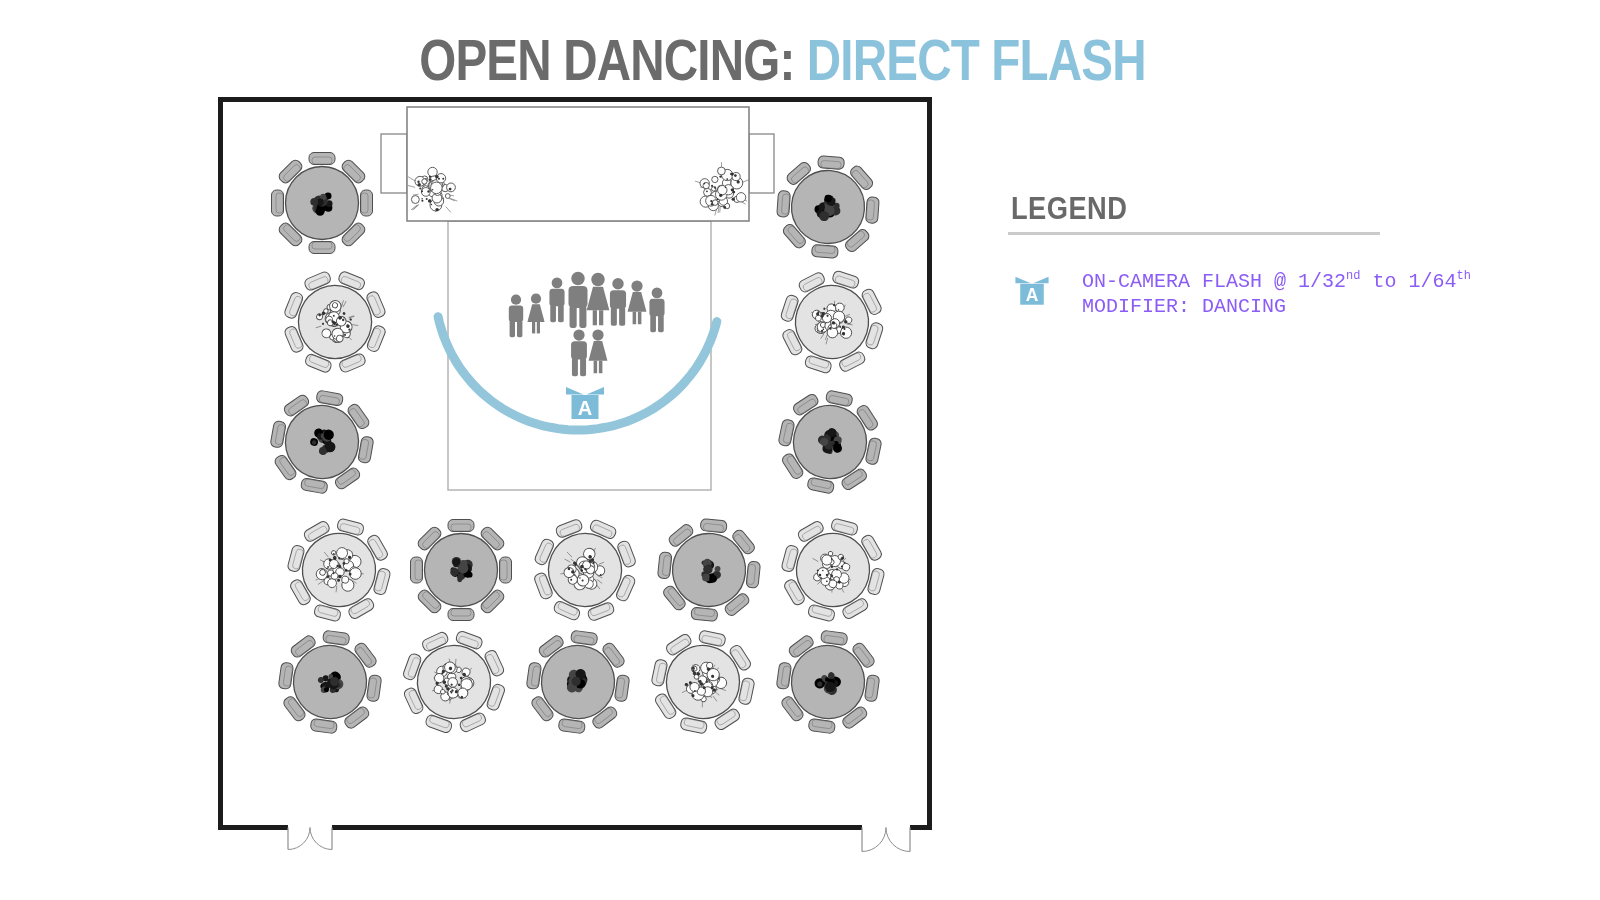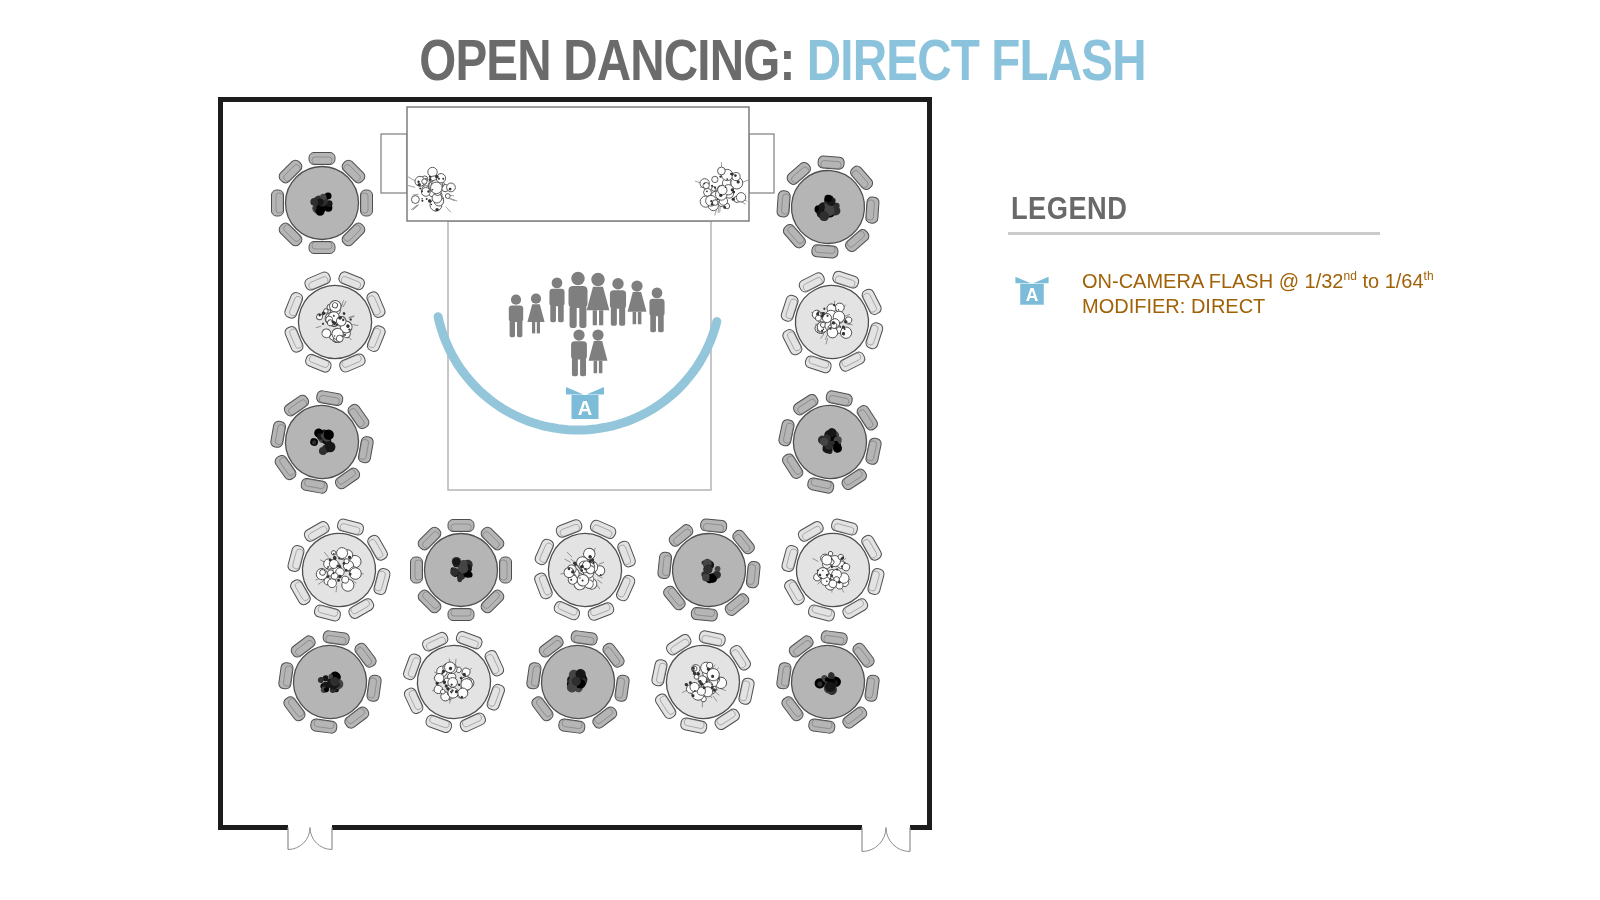--- a/index.html
+++ b/index.html
@@ -8,22 +8,22 @@
   .title-wrap{position:absolute;top:26px;left:200px;width:1165px;text-align:center;
        font-size:58px;font-weight:bold;letter-spacing:-1px;white-space:nowrap;
        transform:scaleX(.82);}
   .title-gray{color:#6b6b6b;}
   .title-blue{color:#8cc3dc;}
   #plan{position:absolute;left:0;top:0;}
   .legend-heading{position:absolute;left:1011px;top:191px;font-size:31px;font-weight:bold;
        color:#696969;letter-spacing:.5px;transform:scaleX(.88);transform-origin:left;}
   .legend-rule{position:absolute;left:1008px;top:232px;width:372px;height:3px;background:#cbcbcb;}
   .legend-icon-box{position:absolute;left:1015px;top:276px;}
-  .legend-text{position:absolute;left:1082px;top:269px;font-size:20px;color:#a16207;
-       line-height:25px;white-space:nowrap;}
+  .legend-text{position:absolute;left:1082px;top:269px;font-size:20px;color:#8b5cf6;
+       line-height:25px;white-space:nowrap;font-family:Liberation Mono, monospace;}
   .legend-text sup{font-size:12px;line-height:0;}
 </style>
 </head>
 <body>
 
 <svg id="plan" width="1600" height="900">
     <rect x="220.5" y="99.5" width="709" height="728" fill="#ffffff" stroke="#1c1c1c" stroke-width="5"></rect>
     <g>
       <rect x="288" y="824" width="44" height="7" fill="#fff"></rect>
       <path d="M 288 827.5 L 288 849.5 M 332 827.5 L 332 849.5" stroke="#8f8f8f" stroke-width="1.2" fill="none"></path>
@@ -1367,14 +1367,14 @@
       <g transform="translate(0,0) scale(1)">
         <path d="M -19 -19 L -1.5 -11.5 L -19 -11.5 Z M 19 -19 L 1.5 -11.5 L 19 -11.5 Z" fill="#7cbcd8"></path>
         <rect x="-13.5" y="-11" width="27" height="24" fill="#7cbcd8"></rect>
         <text x="0" y="9" text-anchor="middle" font-size="20" font-weight="bold" fill="#ffffff" font-family="&quot;Liberation Sans&quot;, sans-serif">A</text>
       </g>
     </svg>
 </div>
 
 <div class="legend-text">
   <div><span>ON-CAMERA FLASH @ 1/32</span><sup>nd</sup><span> to 1/64</span><sup>th</sup></div>
-  <div>MODIFIER: DIRECT</div>
+  <div>MODIFIER: DANCING</div>
 </div>
 
 </body></html>

